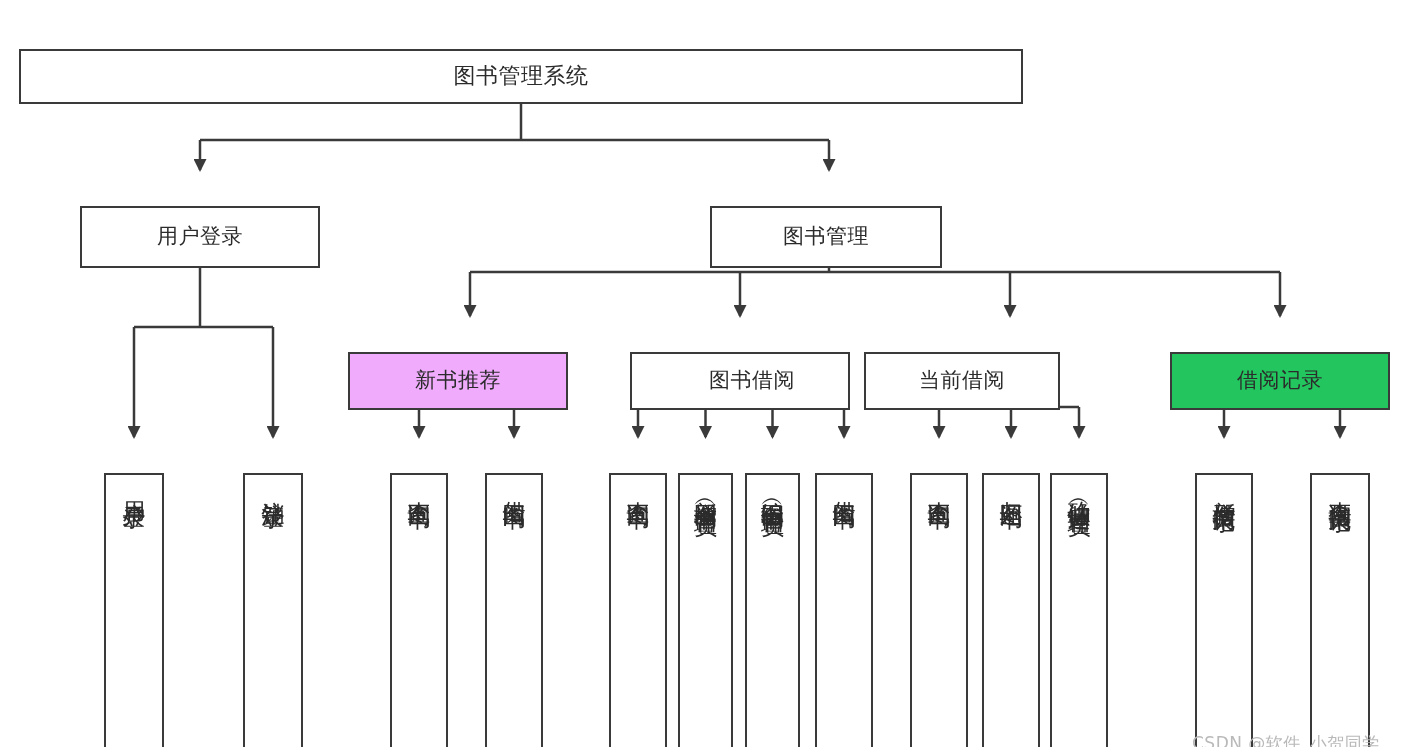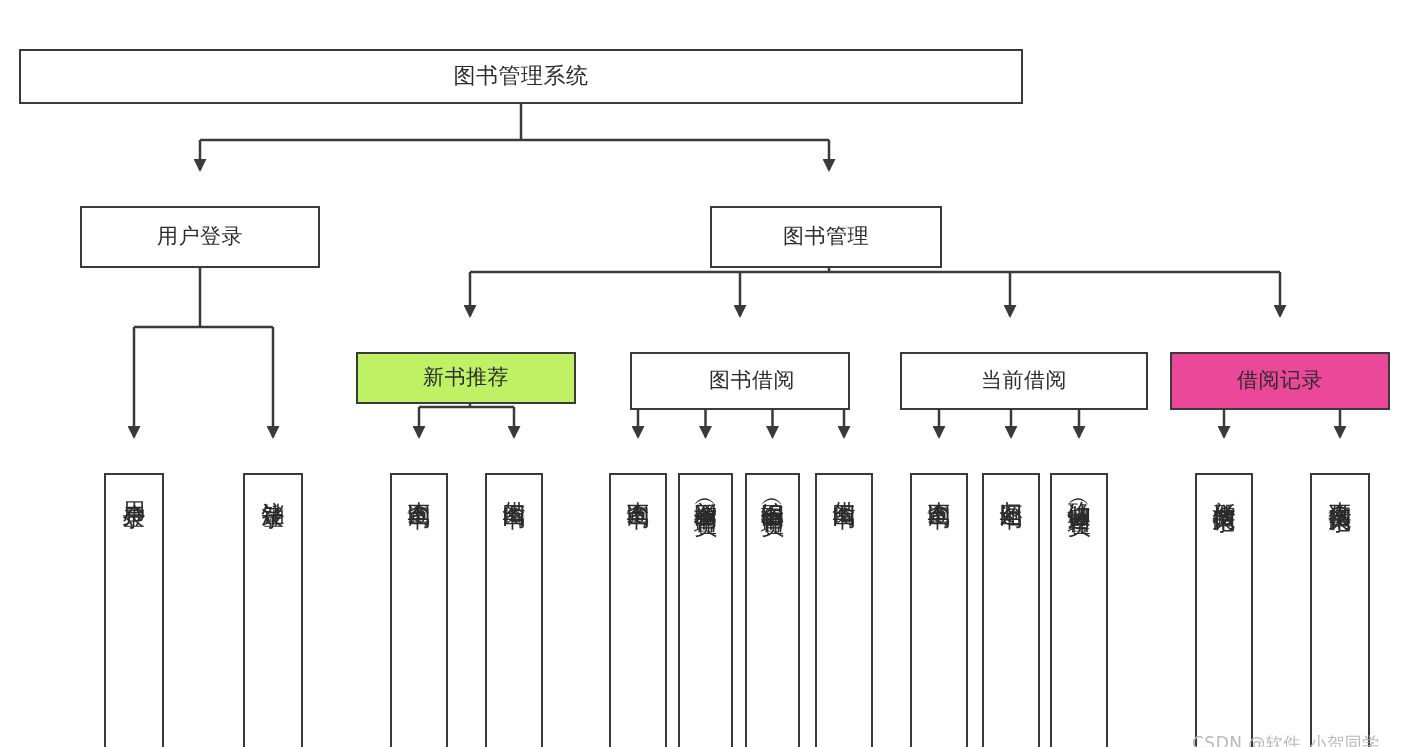--- a/index.html
+++ b/index.html
@@ -114,30 +114,30 @@
   <div id="nodes-layer">
       <div class="node node-h node-root" style="left: 19px; top: 13px; width: 1004px; height: 55px; border-color: rgb(58, 58, 58); background: rgb(255, 255, 255); color: rgb(43, 43, 43);">
         <span class="node-label">图书管理系统</span>
       </div>
       <div class="node node-h" style="left: 80px; top: 170px; width: 240px; height: 62px; border-color: rgb(58, 58, 58); background: rgb(255, 255, 255); color: rgb(43, 43, 43);">
         <span class="node-label">用户登录</span>
       </div>
       <div class="node node-h" style="left: 710px; top: 170px; width: 232px; height: 62px; border-color: rgb(58, 58, 58); background: rgb(255, 255, 255); color: rgb(43, 43, 43);">
         <span class="node-label">图书管理</span>
       </div>
-      <div class="node node-h" style="left: 356px; top: 316px; width: 220px; height: 52px; border-color: rgb(58, 58, 58); background: #bef264; color: rgb(43, 43, 43);">
+      <div class="node node-h" style="left: 348px; top: 316px; width: 220px; height: 58px; border-color: rgb(58, 58, 58); background: #f0abfc; color: rgb(43, 43, 43);">
         <span class="node-label">新书推荐</span>
       </div>
       <div class="node node-h" style="left: 630px; top: 316px; width: 220px; height: 58px; border-color: rgb(58, 58, 58); background: rgb(255, 255, 255); color: rgb(43, 43, 43); padding-left: 24px;">
         <span class="node-label">图书借阅</span>
       </div>
-      <div class="node node-h" style="left: 900px; top: 316px; width: 248px; height: 58px; border-color: rgb(58, 58, 58); background: rgb(255, 255, 255); color: rgb(43, 43, 43);">
+      <div class="node node-h" style="left: 864px; top: 316px; width: 196px; height: 58px; border-color: rgb(58, 58, 58); background: rgb(255, 255, 255); color: rgb(43, 43, 43);">
         <span class="node-label">当前借阅</span>
       </div>
-      <div class="node node-h" style="left: 1170px; top: 316px; width: 220px; height: 58px; border-color: rgb(58, 58, 58); background: #ec4899; color: rgb(43, 43, 43); align-items: center;">
+      <div class="node node-h" style="left: 1170px; top: 316px; width: 220px; height: 58px; border-color: rgb(58, 58, 58); background: #22c55e; color: rgb(43, 43, 43); align-items: center;">
         <span class="node-label">借阅记录</span>
       </div>
       <div class="node node-v" style="left: 104px; top: 437px; width: 60px; height: 297px; border-color: rgb(58, 58, 58); background: rgb(255, 255, 255); color: rgb(43, 43, 43);">
         <span class="node-label">用户登录</span>
       </div>
       <div class="node node-v" style="left: 243px; top: 437px; width: 60px; height: 297px; border-color: rgb(58, 58, 58); background: rgb(255, 255, 255); color: rgb(43, 43, 43);">
         <span class="node-label">注销登录</span>
       </div>
       <div class="node node-v" style="left: 390px; top: 437px; width: 58px; height: 297px; border-color: rgb(58, 58, 58); background: rgb(255, 255, 255); color: rgb(43, 43, 43);">
         <span class="node-label">查询图书</span>

